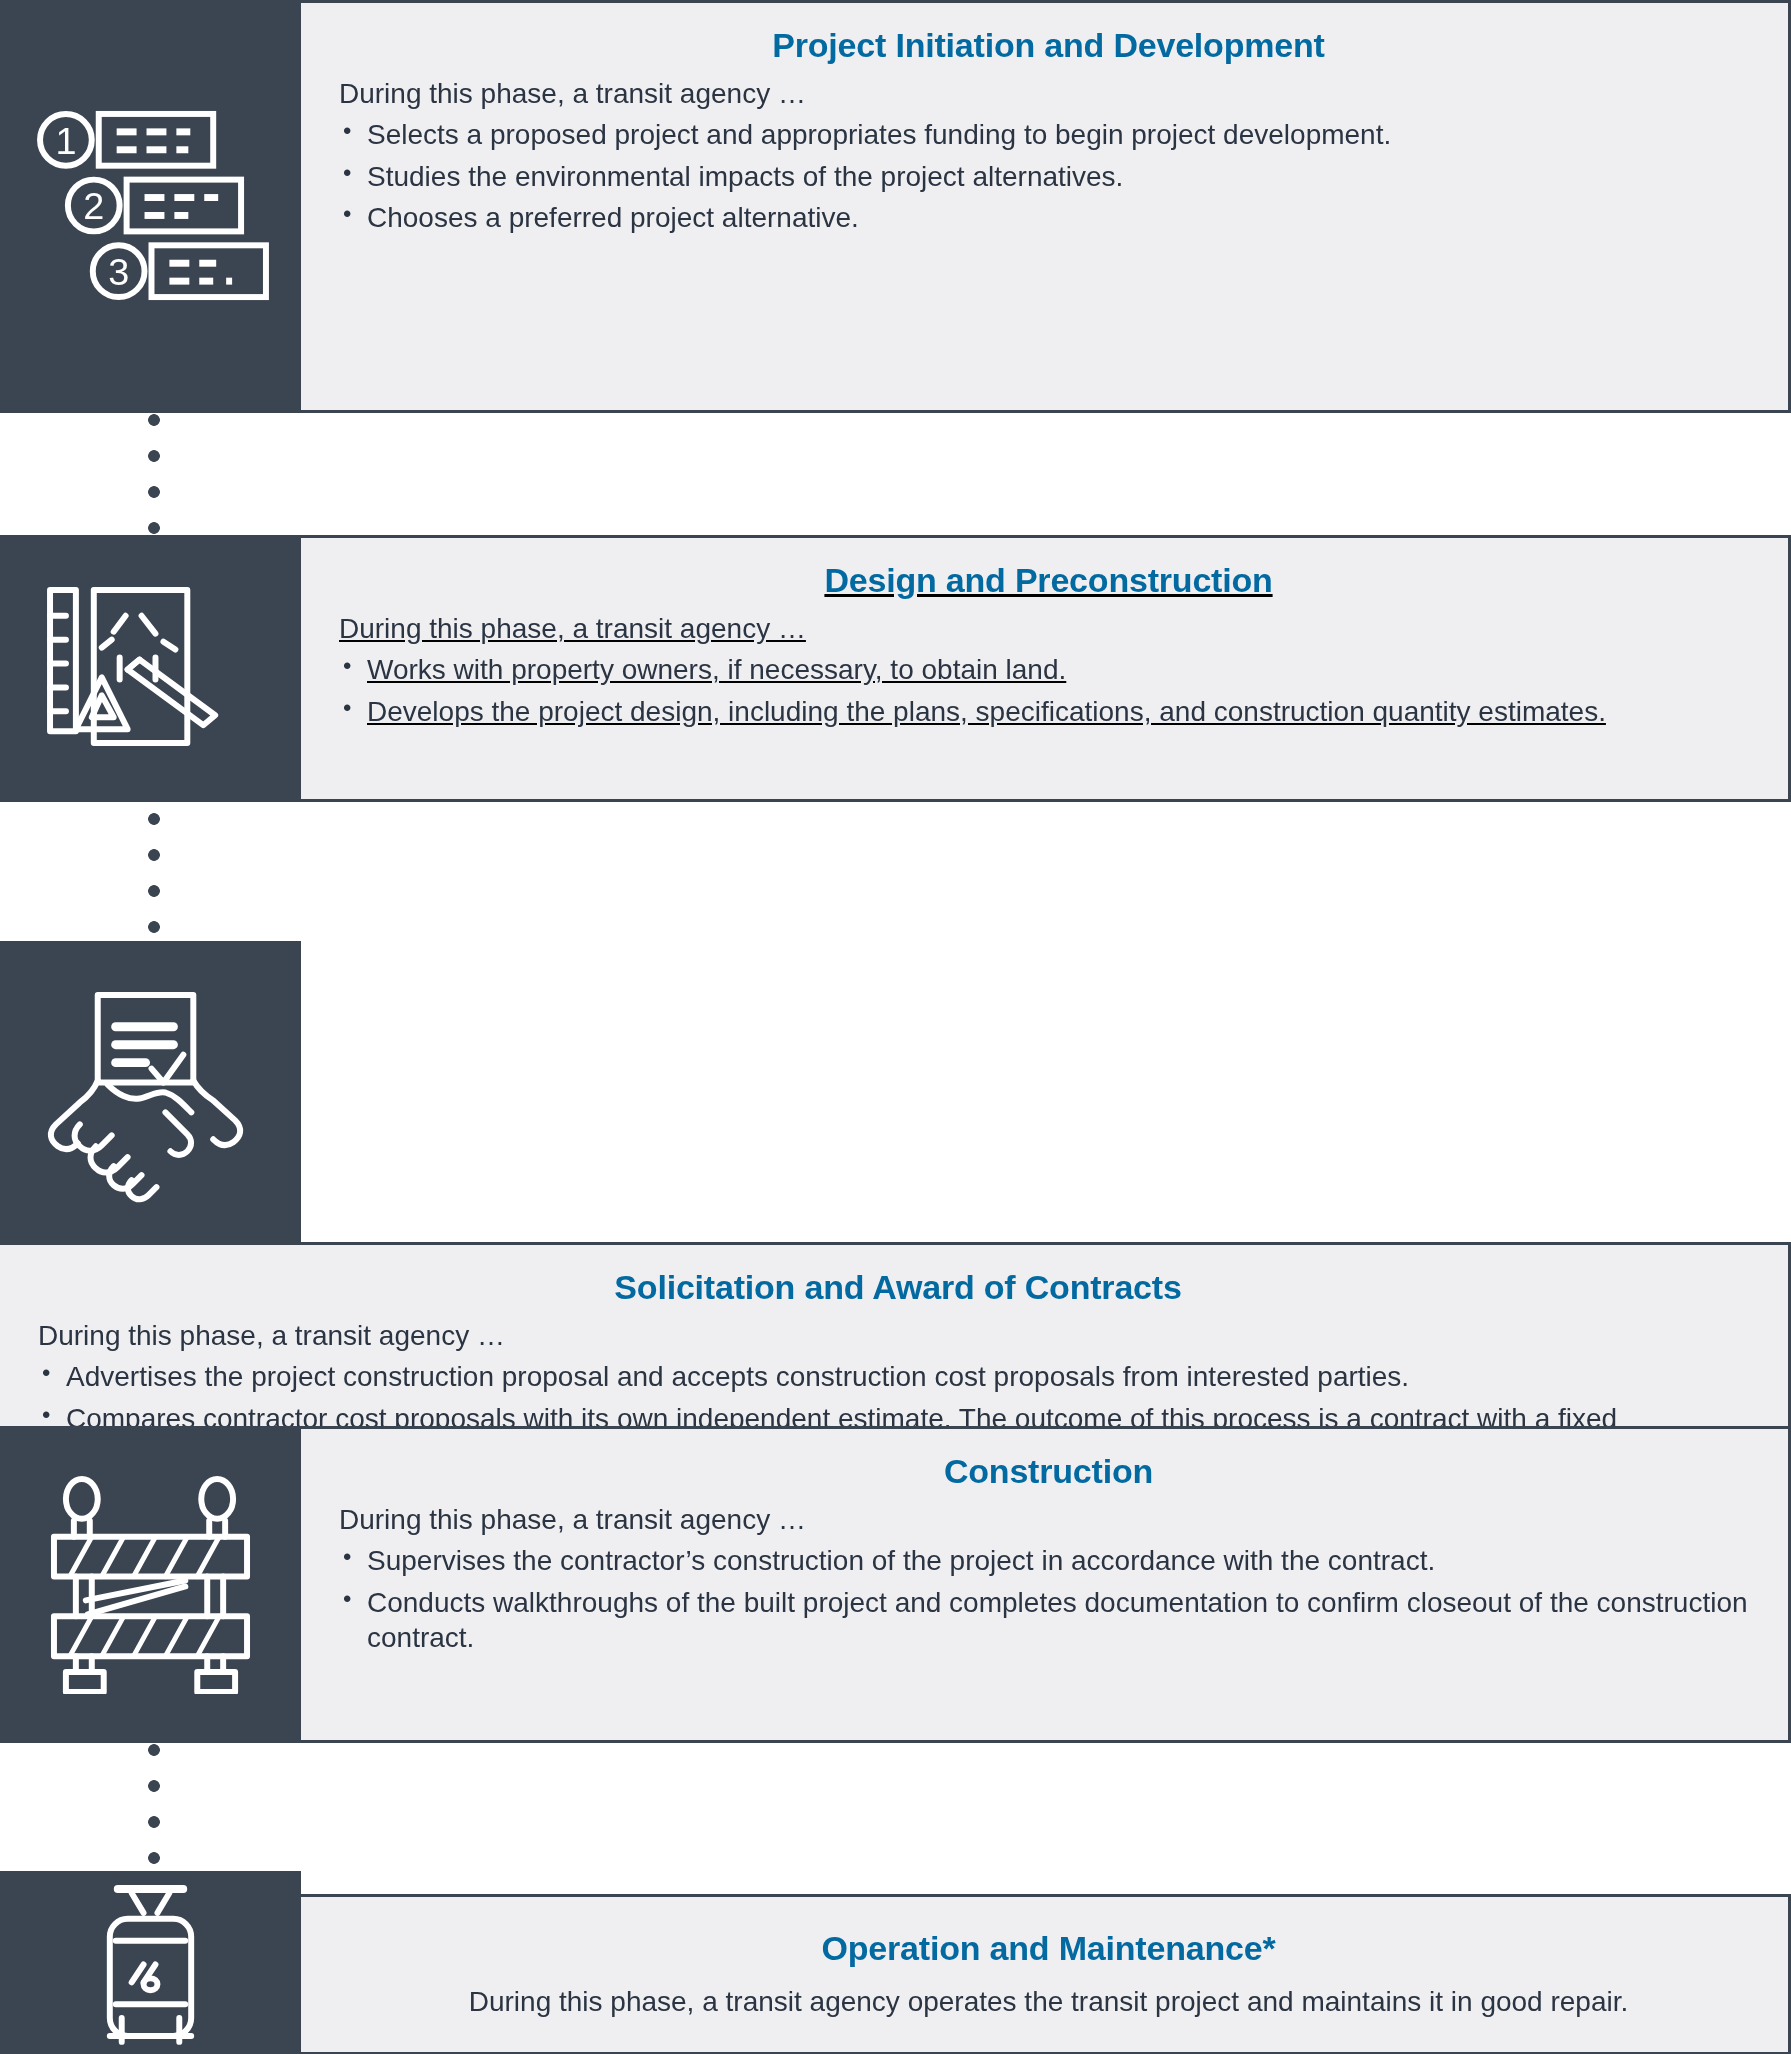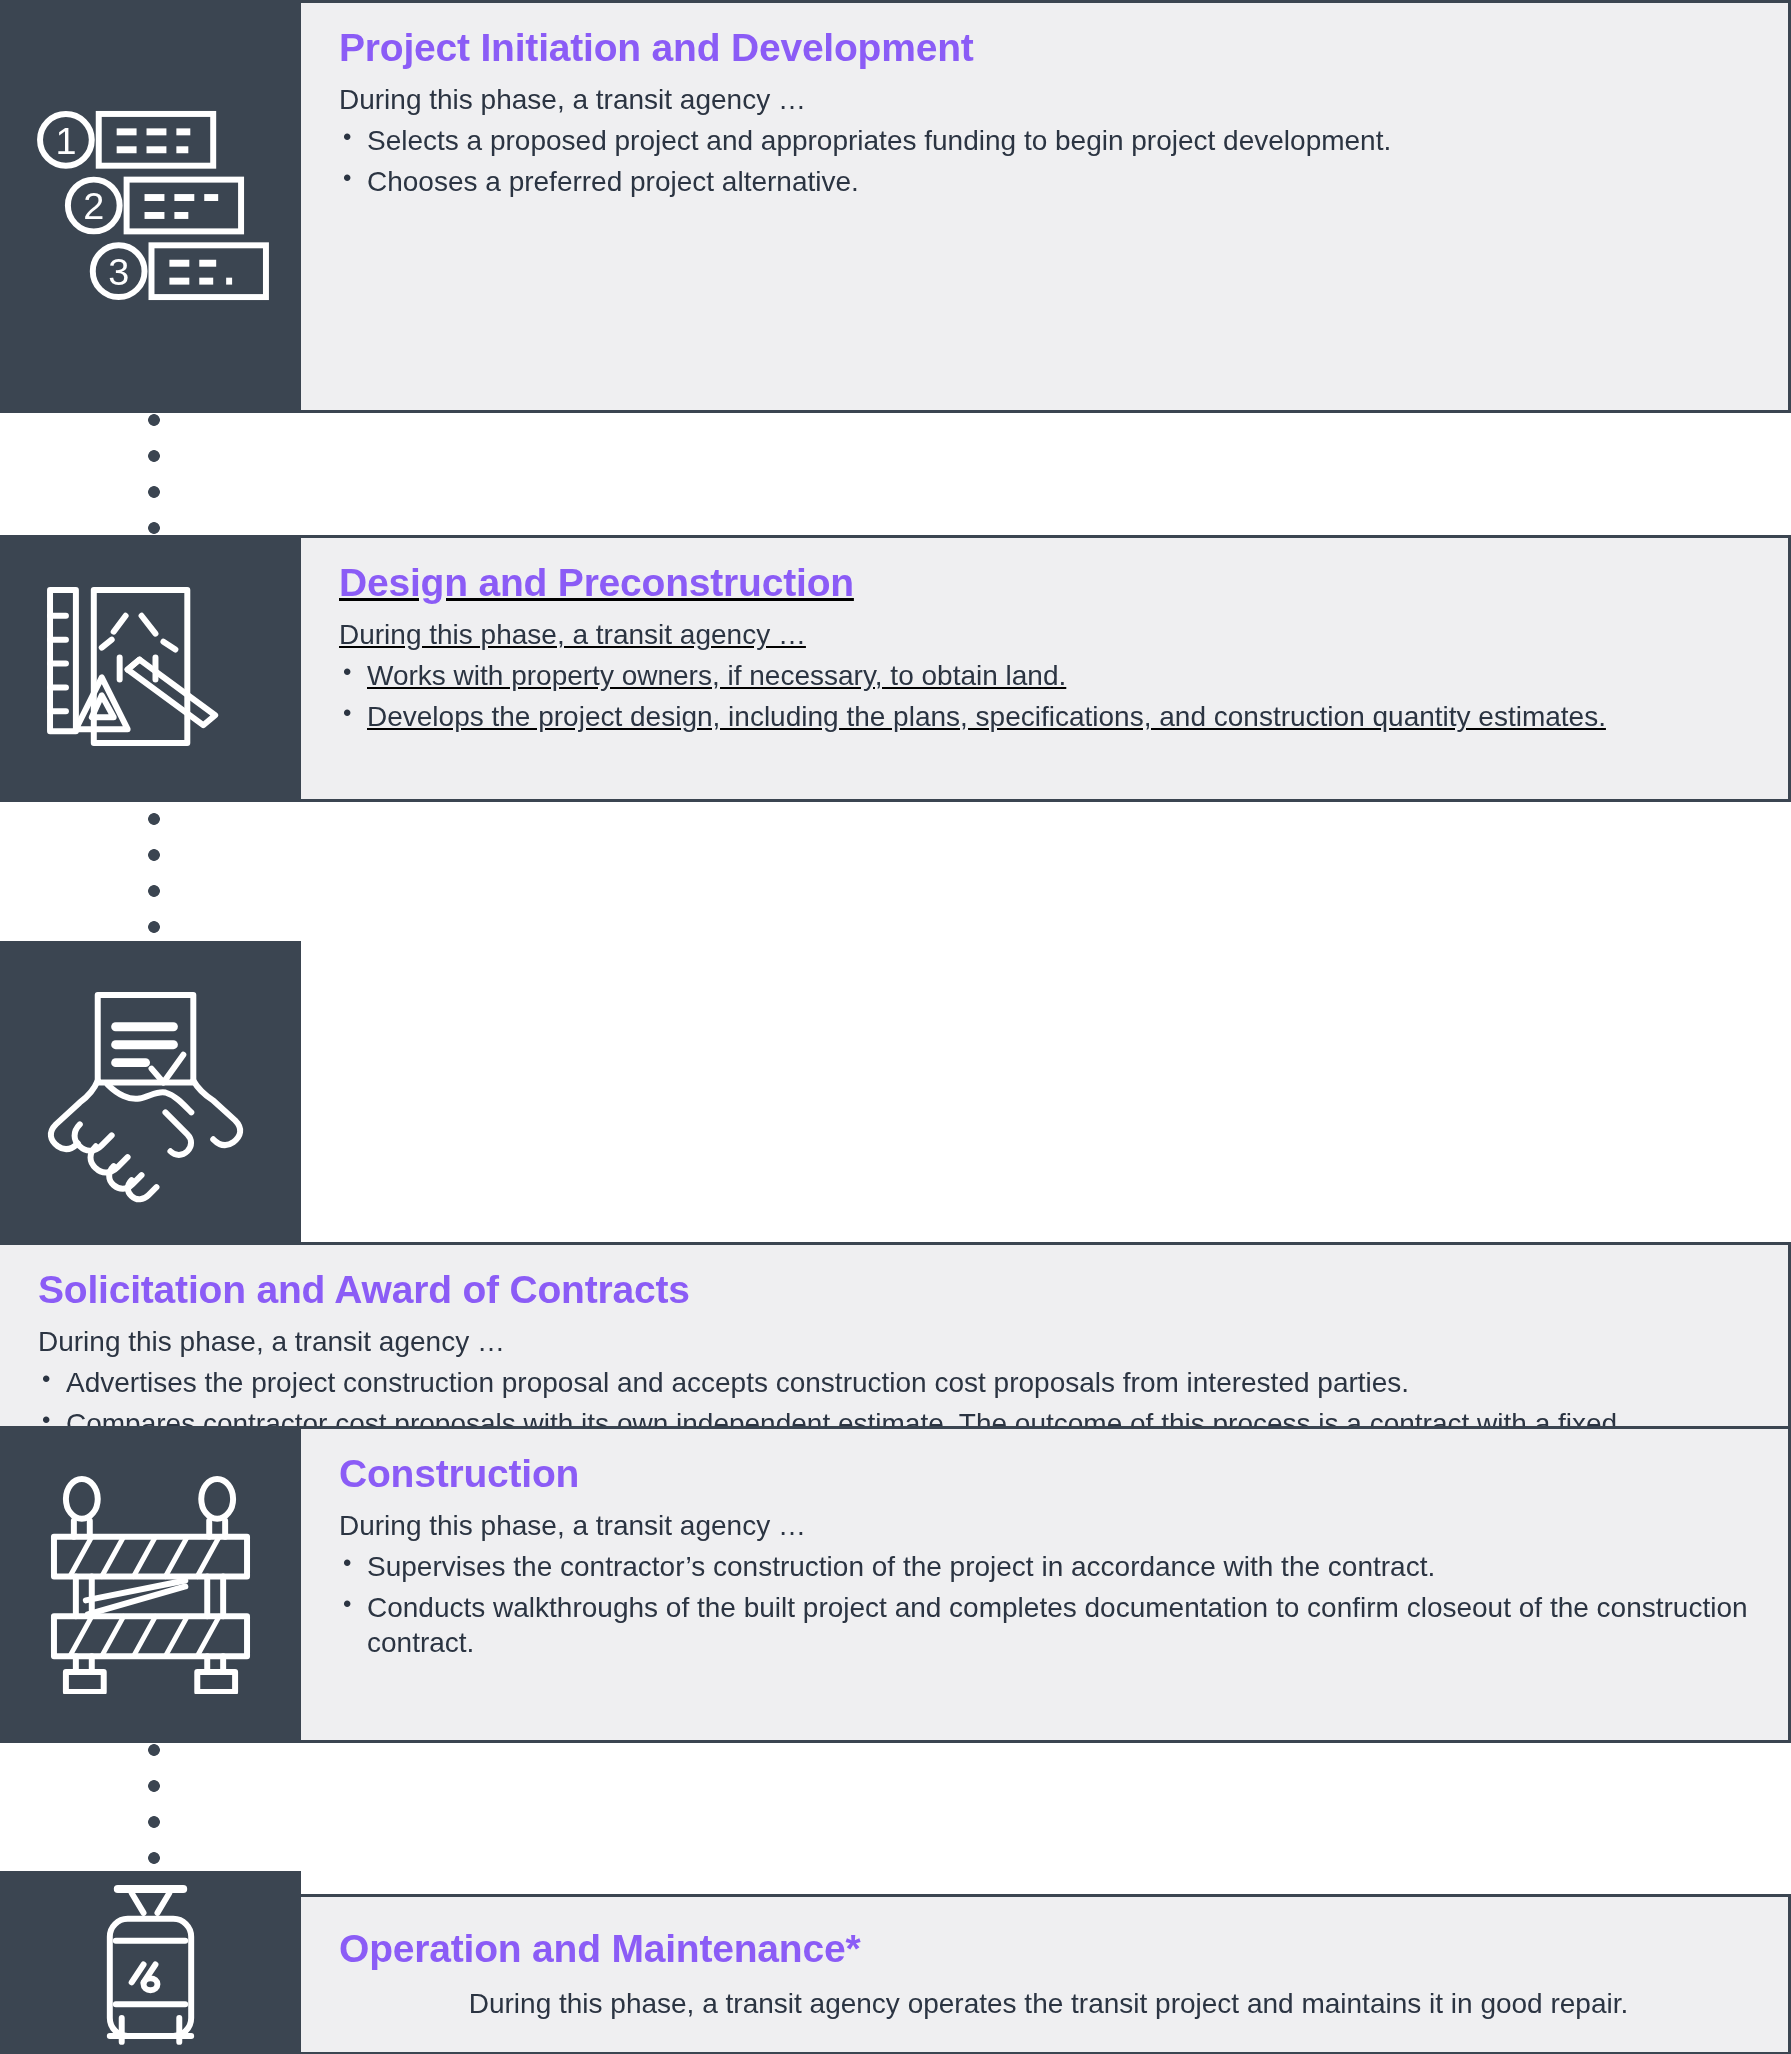--- a/index.html
+++ b/index.html
@@ -58,23 +58,24 @@
     border: 3px solid #3b4551;
     border-left: none;
     box-sizing: border-box;
     padding: 10px 30px 14px 38px;
     display: flex;
     flex-direction: column;
     justify-content: flex-start;
   }
 
   .phase-title {
-    font-size: 39px;
+    text-align: center;
+    font-size: 34px;
     font-weight: bold;
-    color: #8b5cf6;
+    color: #0369a1;
     letter-spacing: -0.2px;
     margin: 14px 0 12px 0;
     line-height: 1.1;
   }
 
   .lead {
     font-size: 28px;
     color: #2b3442;
     margin: 0 0 6px 0;
     line-height: 1.25;
@@ -163,20 +164,21 @@
             <line x1="196" y1="180" x2="202" y2="180"></line>
           </g>
         </svg>
       </span>
     </div>
     <div class="content-panel">
       <div class="phase-title">Project Initiation and Development</div>
       <p class="lead">During this phase, a transit agency …</p>
       <ul class="bullets">
         <li>Selects a proposed project and appropriates funding to begin project development.</li>
+        <li>Studies the environmental impacts of the project alternatives.</li>
         <li>Chooses a preferred project alternative.</li>
       </ul>
     </div>
   </div>
 
   <div class="phase" style="top:535px;height:267px;text-decoration:underline;">
     <div class="icon-panel">
       <span>
         <svg width="229" height="189" viewBox="0 0 230 190" fill="none" stroke="#ffffff" stroke-width="6" stroke-linejoin="round" stroke-linecap="round">
           <rect x="14" y="16" width="26" height="142"></rect>

